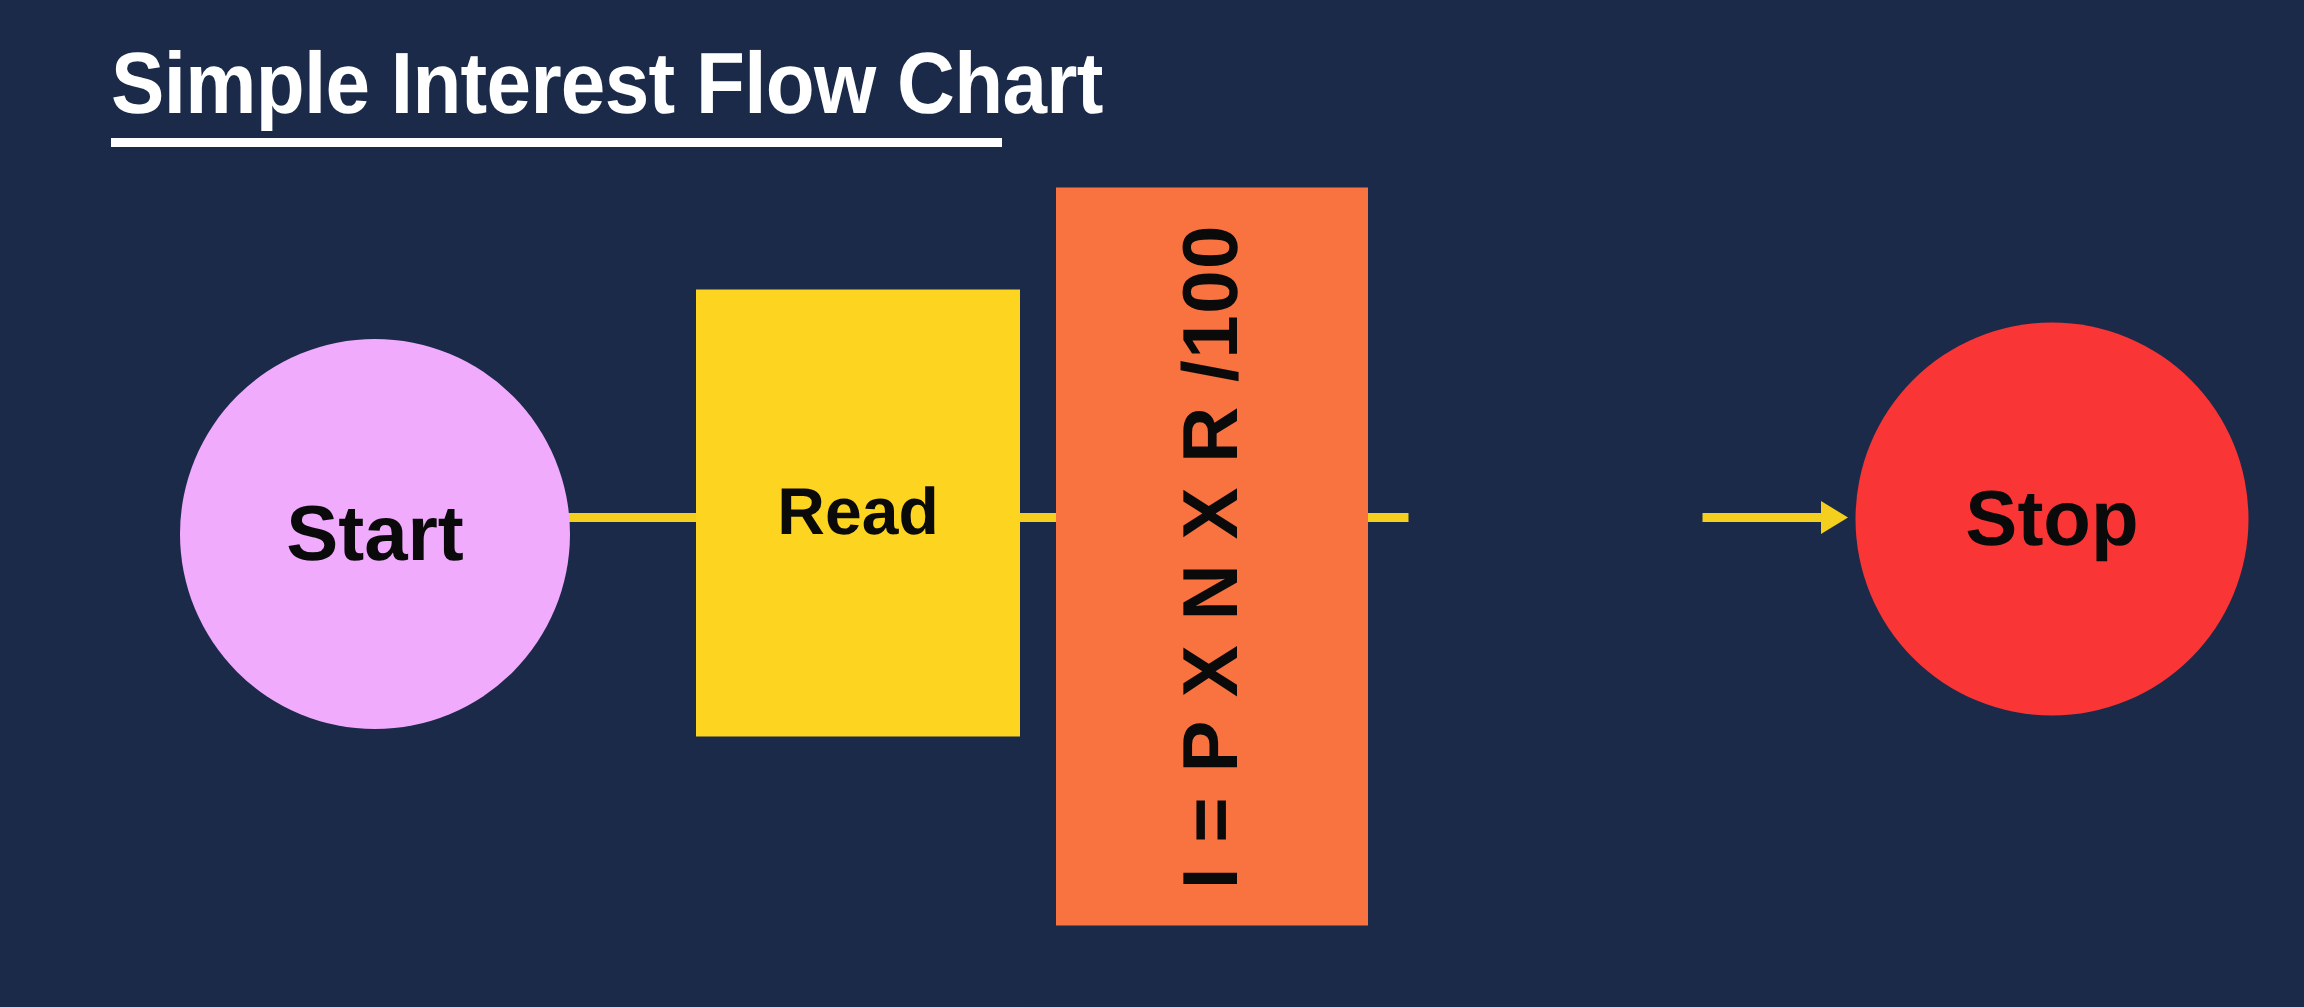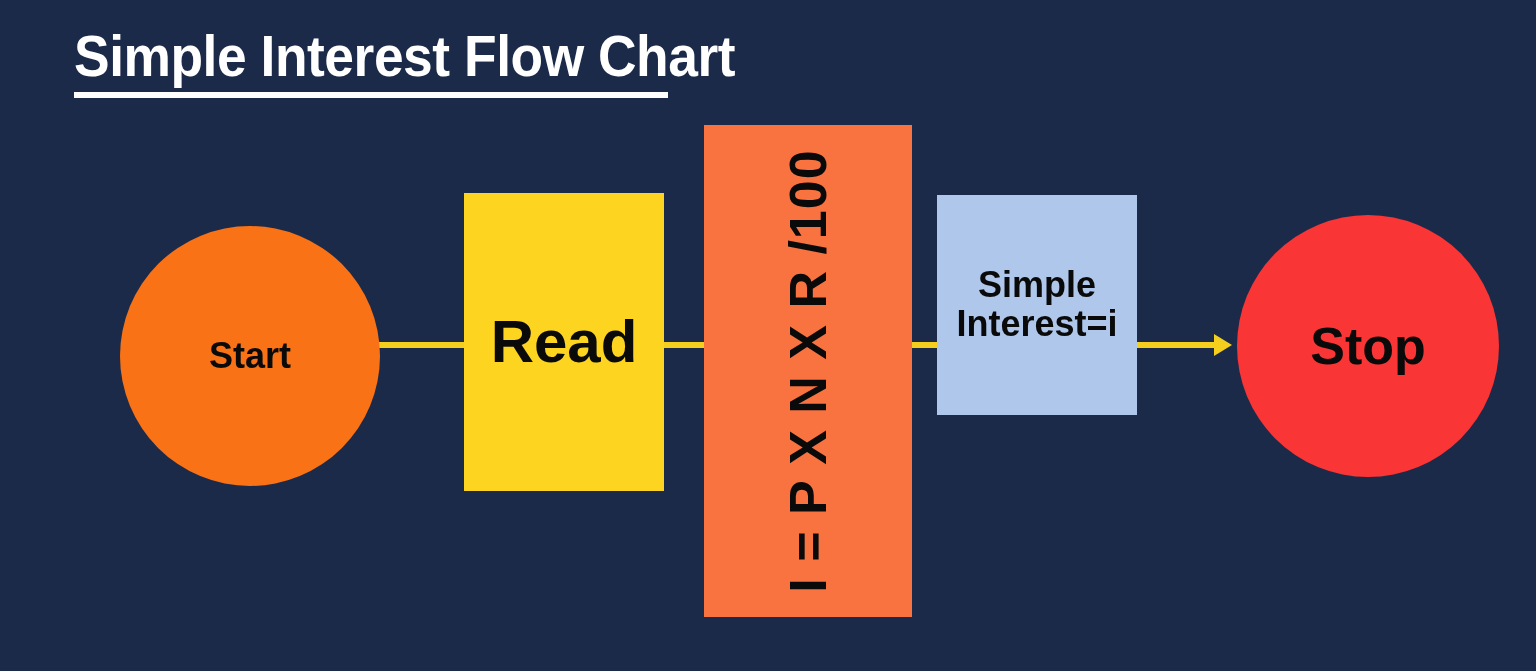--- a/index.html
+++ b/index.html
@@ -74,28 +74,28 @@
     text-align: center;
     font-family: "Liberation Sans Narrow", "Liberation Sans", sans-serif;
     font-weight: bold;
     line-height: 1.08;
   }
   .circle { border-radius: 50%; }
 
   #node-start {
     left: 120px; top: 226px;
     width: 260px; height: 260px;
-    background: #f97316;
-    font-size: 36px;
+    background: #f0abfc;
+    font-size: 52px;
   }
   #node-read {
     left: 464px; top: 193px;
-    width: 200px; height: 298px;
+    width: 216px; height: 298px;
     background: #fdd420;
-    font-size: 60px;
+    font-size: 44px;
   }
   #node-formula {
     left: 704px; top: 125px;
     width: 208px; height: 492px;
     background: #f97341;
   }
   #formula-text {
     font-family: "Liberation Sans Narrow", "Liberation Sans", sans-serif;
     font-weight: bold;
     font-size: 52px;
@@ -143,24 +143,18 @@
   <div class="node" id="node-read">
     <div>
       <span class="node-label">Read</span>
     </div>
   </div>
 
   <div class="node" id="node-formula">
     <span id="formula-text">I = P X N X R /100</span>
   </div>
 
-  <div class="node" id="node-result">
-    <div>
-      <span class="node-label">Simple</span>
-      <span class="node-label">Interest=i</span>
-    </div>
-  </div>
 
   <div class="node circle" id="node-stop">
     <span class="node-label">Stop</span>
   </div>
 
 </div>
 
 </body></html>

